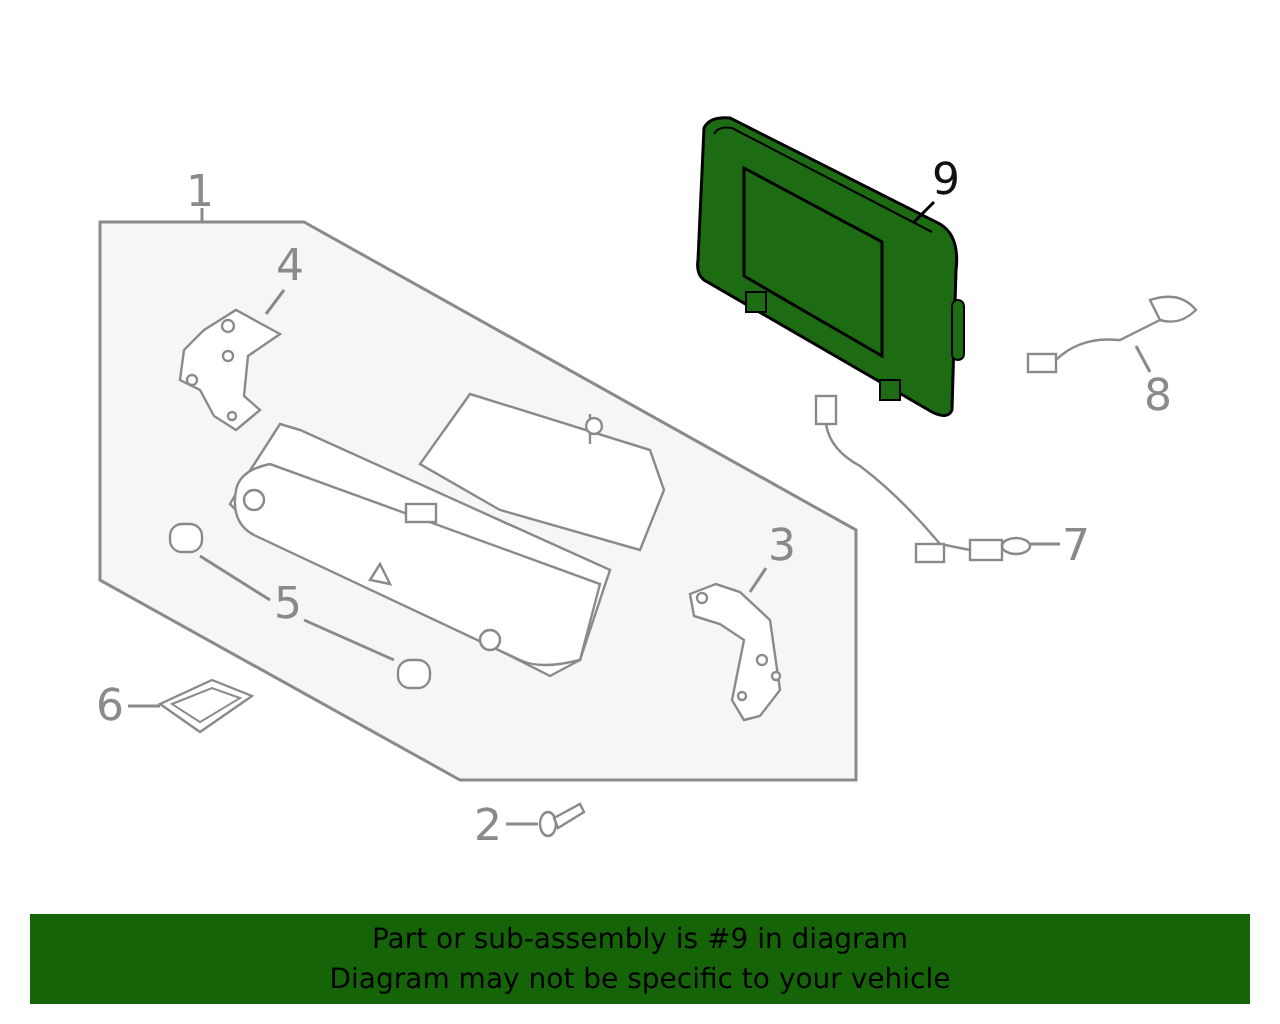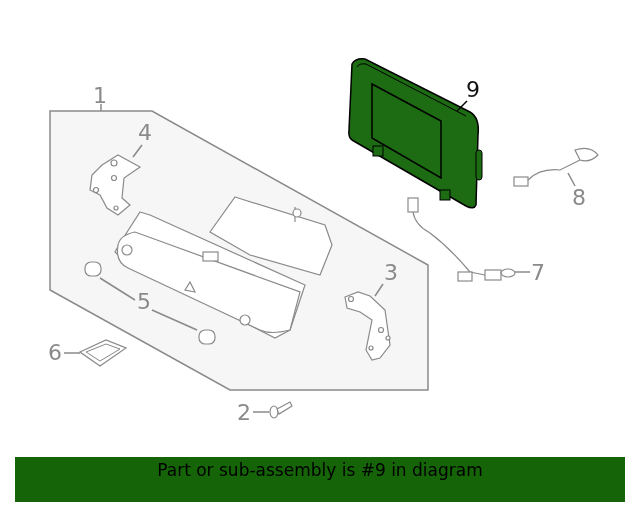--- a/index.html
+++ b/index.html
@@ -1,21 +1,21 @@
 <!DOCTYPE html>
 <html><head>
 <meta charset="utf-8">
 <style>
   html, body { margin:0; padding:0; background:#ffffff; }
   body { width:640px; height:512px; position:relative; overflow:hidden; font-family:"DejaVu Sans", sans-serif; }
   #diagram { position:absolute; left:0; top:0; width:640px; height:512px; }
   .callout { font-family:"DejaVu Sans", sans-serif; font-size:22px; fill:#8a8a8a; }
   .callout-hl { font-family:"DejaVu Sans", sans-serif; font-size:22px; fill:#111111; }
   .banner { position:absolute; left:15px; top:457px; width:610px; height:45px; background:#156508;
-            color:#000; text-align:center; font-size:17px; line-height:20px; padding-top:3px; box-sizing:border-box; }
+            color:#000; text-align:center; font-size:14px; line-height:20px; padding-top:3px; box-sizing:border-box; }
   .banner div { white-space:nowrap; }
 </style>
 </head>
 <body>
 
 <svg id="diagram" viewBox="0 0 640 512" xmlns="http://www.w3.org/2000/svg">
 
   <g>
     <polygon points="50,111 152,111 428,265 428,390 230,390 50,290" fill="#f6f6f6" stroke="#8a8a8a" stroke-width="1.5"></polygon>
     <line x1="101" y1="104" x2="101" y2="111" stroke="#8a8a8a" stroke-width="1.5"></line>
@@ -101,13 +101,14 @@
     <rect x="514" y="177" width="14" height="9"></rect>
     <path d="M528,180 Q540,168 560,170 L580,160" fill="none"></path>
     <path d="M575,150 Q590,145 598,155 Q590,163 580,160 Z"></path>
   </g>
   <text class="callout" x="572" y="205">8</text>
   <line x1="575" y1="186" x2="568" y2="173" stroke="#8a8a8a" stroke-width="1.5"></line>
 </svg>
 
 <div class="banner">
   <div>Part or sub-assembly is #9 in diagram</div>
+  <div>Diagram may not be specific to your vehicle</div>
 </div>
 
 </body></html>

